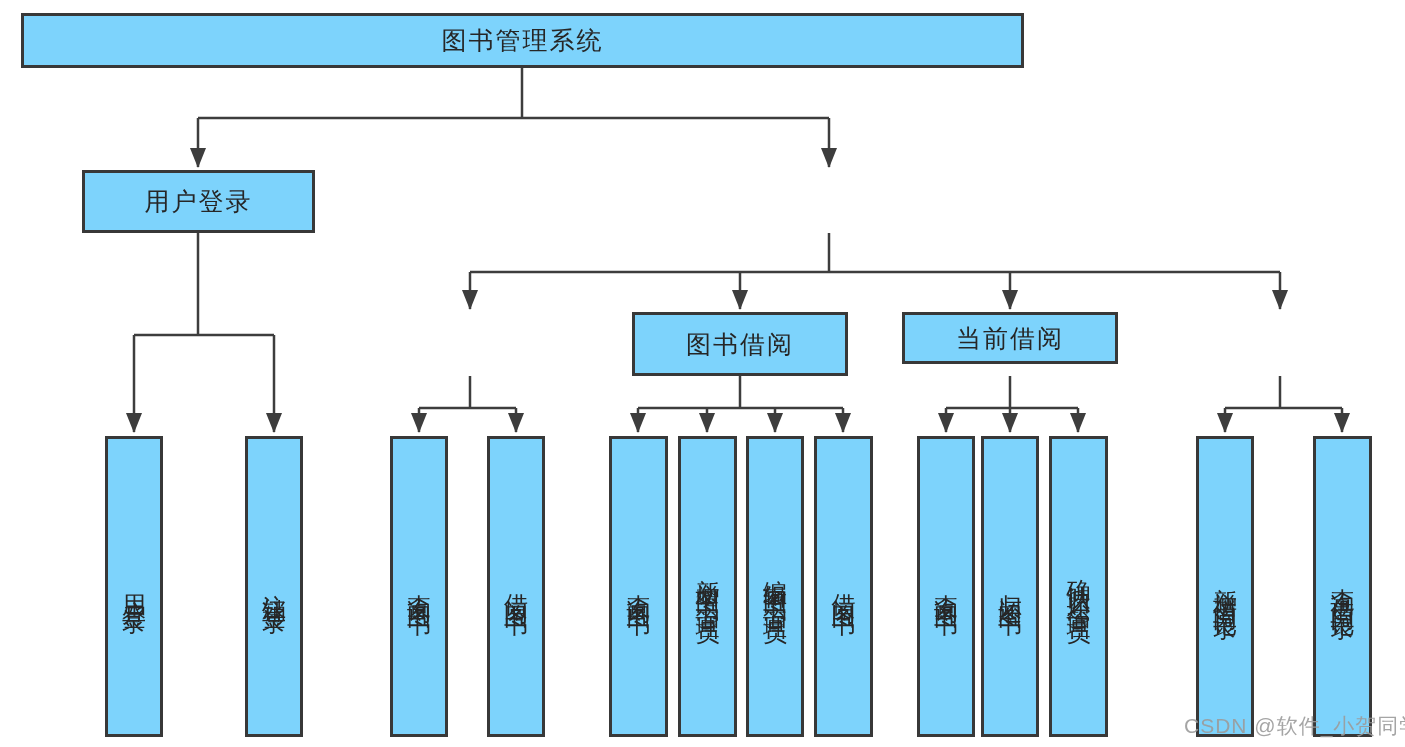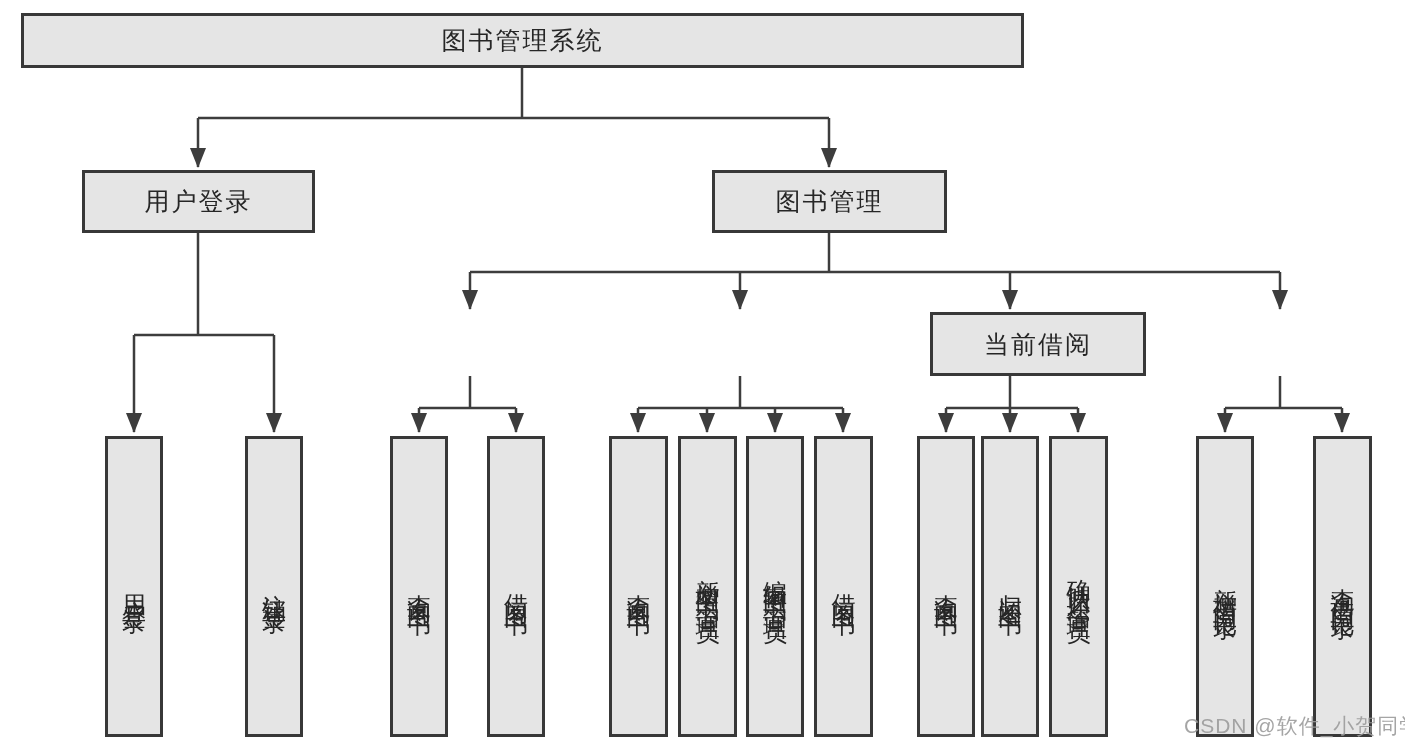--- a/index.html
+++ b/index.html
@@ -2,21 +2,21 @@
 <html><head>
 <meta charset="utf-8">
 <style>
   html,body{margin:0;padding:0;background:#ffffff;}
   #stage{
     position:relative;width:1405px;height:747px;background:#ffffff;overflow:hidden;
     font-family:"Liberation Sans","DejaVu Sans",sans-serif;color:#262626;
   }
   .wires{position:absolute;left:0;top:0;z-index:1;}
   .node{
-    position:absolute;z-index:2;box-sizing:border-box;background:#e5e5e5;
+    position:absolute;z-index:2;box-sizing:border-box;background:#7dd3fc;
     border:3px solid #383838;display:flex;align-items:center;justify-content:center;
     font-size:25px;letter-spacing:2px;line-height:1;white-space:nowrap;
   }
   .node.leaf{
     writing-mode:vertical-lr;text-orientation:mixed;
     font-size:24px;letter-spacing:6px;white-space:normal;line-height:1;
   }
   #watermark{
     position:absolute;z-index:3;left:1184px;top:712px;
     font-size:21px;letter-spacing:1px;color:#9c9c9c;opacity:.9;white-space:nowrap;
@@ -73,23 +73,23 @@
       <line x1="1280" y1="376" x2="1280" y2="408"></line>
       <line x1="1225" y1="408" x2="1342" y2="408"></line>
       <line x1="1225" y1="408" x2="1225" y2="432" marker-end="url(#ah)"></line>
       <line x1="1342" y1="408" x2="1342" y2="432" marker-end="url(#ah)"></line>
     </g>
   </svg>
 
   <div class="node" style="left:21px;top:13px;width:1003px;height:55px">图书管理系统</div>
 
   <div class="node" style="left:82px;top:170px;width:233px;height:63px">用户登录</div>
-  <div class="node" style="left:712px;top:170px;width:235px;height:63px">图书管理</div>
 
-  <div class="node" style="left:930px;top:312px;width:216px;height:64px">当前借阅</div>
+  <div class="node" style="left:632px;top:312px;width:216px;height:64px">图书借阅</div>
+  <div class="node" style="left:902px;top:312px;width:216px;height:52px">当前借阅</div>
 
   <div class="node leaf" style="left:105px;top:436px;width:58px;height:301px">用户登录</div>
   <div class="node leaf" style="left:245px;top:436px;width:58px;height:301px">注销登录</div>
 
   <div class="node leaf" style="left:390px;top:436px;width:58px;height:301px">查询图书</div>
   <div class="node leaf" style="left:487px;top:436px;width:58px;height:301px">借阅图书</div>
 
   <div class="node leaf" style="left:609px;top:436px;width:59px;height:301px">查询图书</div>
   <div class="node leaf" style="left:678px;top:436px;width:59px;height:301px">新增图书（管理员）</div>
   <div class="node leaf" style="left:746px;top:436px;width:58px;height:301px">编辑图书（管理员）</div>

